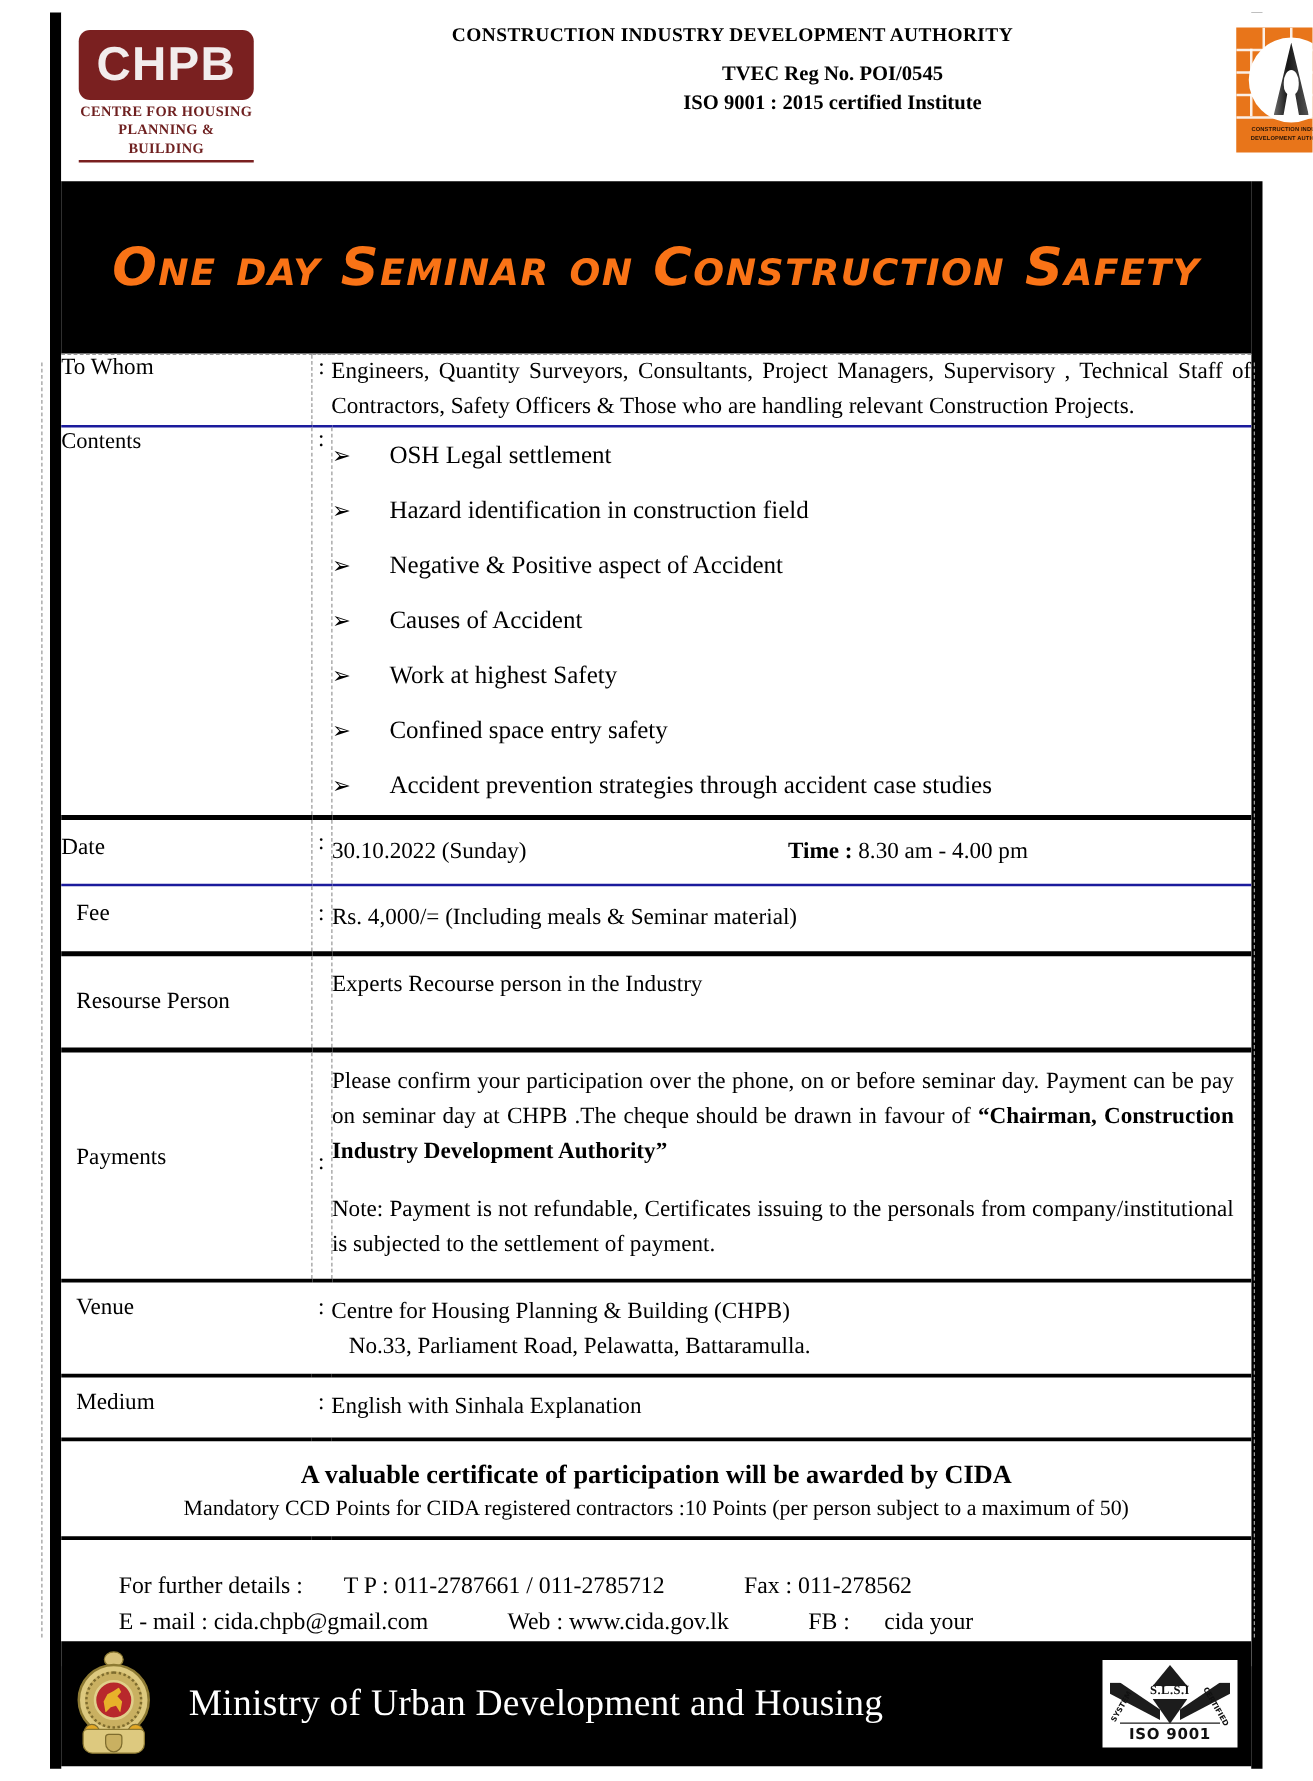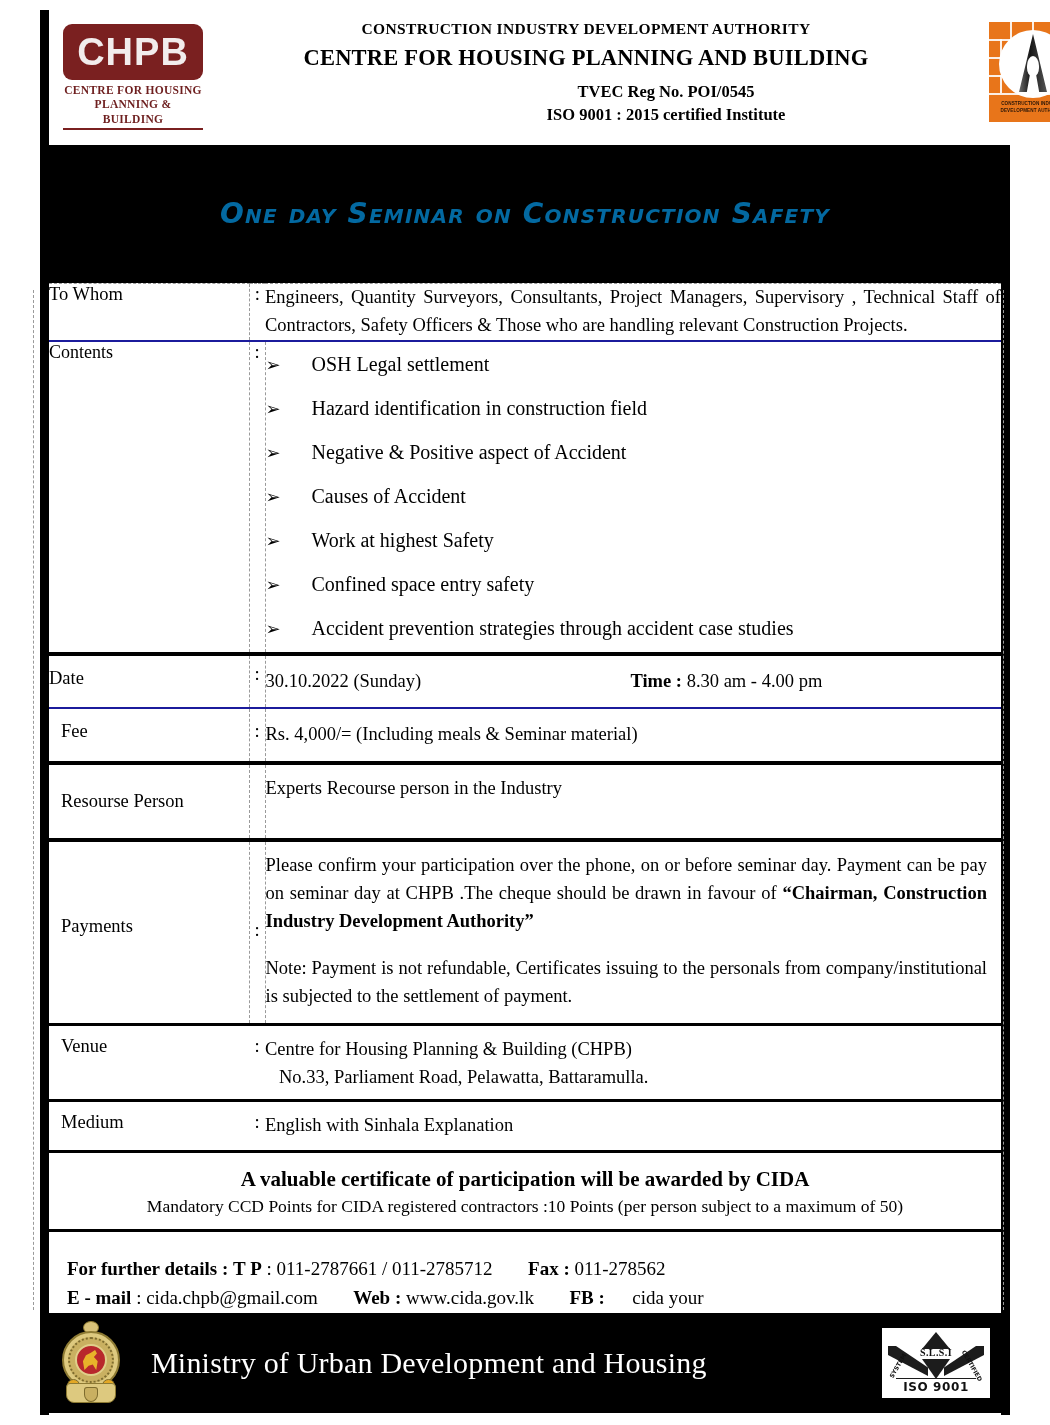--- a/index.html
+++ b/index.html
@@ -75,22 +75,22 @@
     font-family:"Liberation Sans", sans-serif; font-size:4.6px; font-weight:bold;
     color:#2a1608; line-height:1.5; letter-spacing:.1px;
   }
 
   
   .banner {
     position:absolute; left:49px; top:145px; width:952px; height:138px;
     background:#000; display:flex; align-items:center; justify-content:center;
   }
   .banner-txt {
-    color:#0369a1; font-family:"DejaVu Sans", sans-serif;
-    font-size:28px; font-style:italic; font-weight:bold;
+    color:#f97316; font-family:"DejaVu Sans", sans-serif;
+    font-size:42px; font-style:italic; font-weight:bold;
     font-variant:small-caps; text-transform:none;
     text-align:center; line-height:1.33; letter-spacing:1.2px;
     width:900px;
   }
 
   
   .tbl {
     position:absolute; left:49px; top:283px; width:952px;
     border-collapse:collapse; background:#fff; table-layout:fixed;
   }
@@ -127,21 +127,21 @@
   .cert-big {
     text-align:center; font-size:21px; font-weight:bold; padding:14px 10px 2px 10px;
   }
   .cert-sub {
     text-align:center; font-size:17.5px; padding:2px 10px 12px 10px;
   }
 
   .contact {
     padding:22px 10px 20px 18px; font-size:19px; line-height:1.55;
   }
-  .contact b { font-weight:bold; }
+  .contact b { font-weight:normal;margin-left:28px; }
   .sp-l { display:inline-block; width:26px; }
   .sp-m { display:inline-block; width:18px; }
 
   
   .footer {
     position:absolute; left:49px; top:1313px; width:952px; height:100px;
     background:#000; display:flex; align-items:center;
   }
   .foot-emblem { flex:0 0 84px; display:flex; justify-content:center; align-items:center; }
   .foot-title {
@@ -243,21 +243,20 @@
         <div class="chpb-sub">
           <div>CENTRE FOR  HOUSING</div>
           <div>PLANNING &amp; BUILDING</div>
         </div>
         <div class="chpb-rule"></div>
       </div>
     </div>
 
     <div class="hdr-center">
       <div class="org-line1">CONSTRUCTION INDUSTRY DEVELOPMENT AUTHORITY</div>
-      <div class="org-line2">CENTRE FOR HOUSING PLANNING AND BUILDING</div>
       <div class="reg-block">
         <div class="reg-line reg-indent">TVEC Reg No. POI/0545</div>
         <div class="reg-line reg-indent">ISO 9001 : 2015 certified Institute</div>
       </div>
     </div>
 
     <div class="hdr-right">
       <div class="cida">
         <div class="cida-grid">
           <i style="left:0;top:17px;width:88px;height:1.6px"></i>

